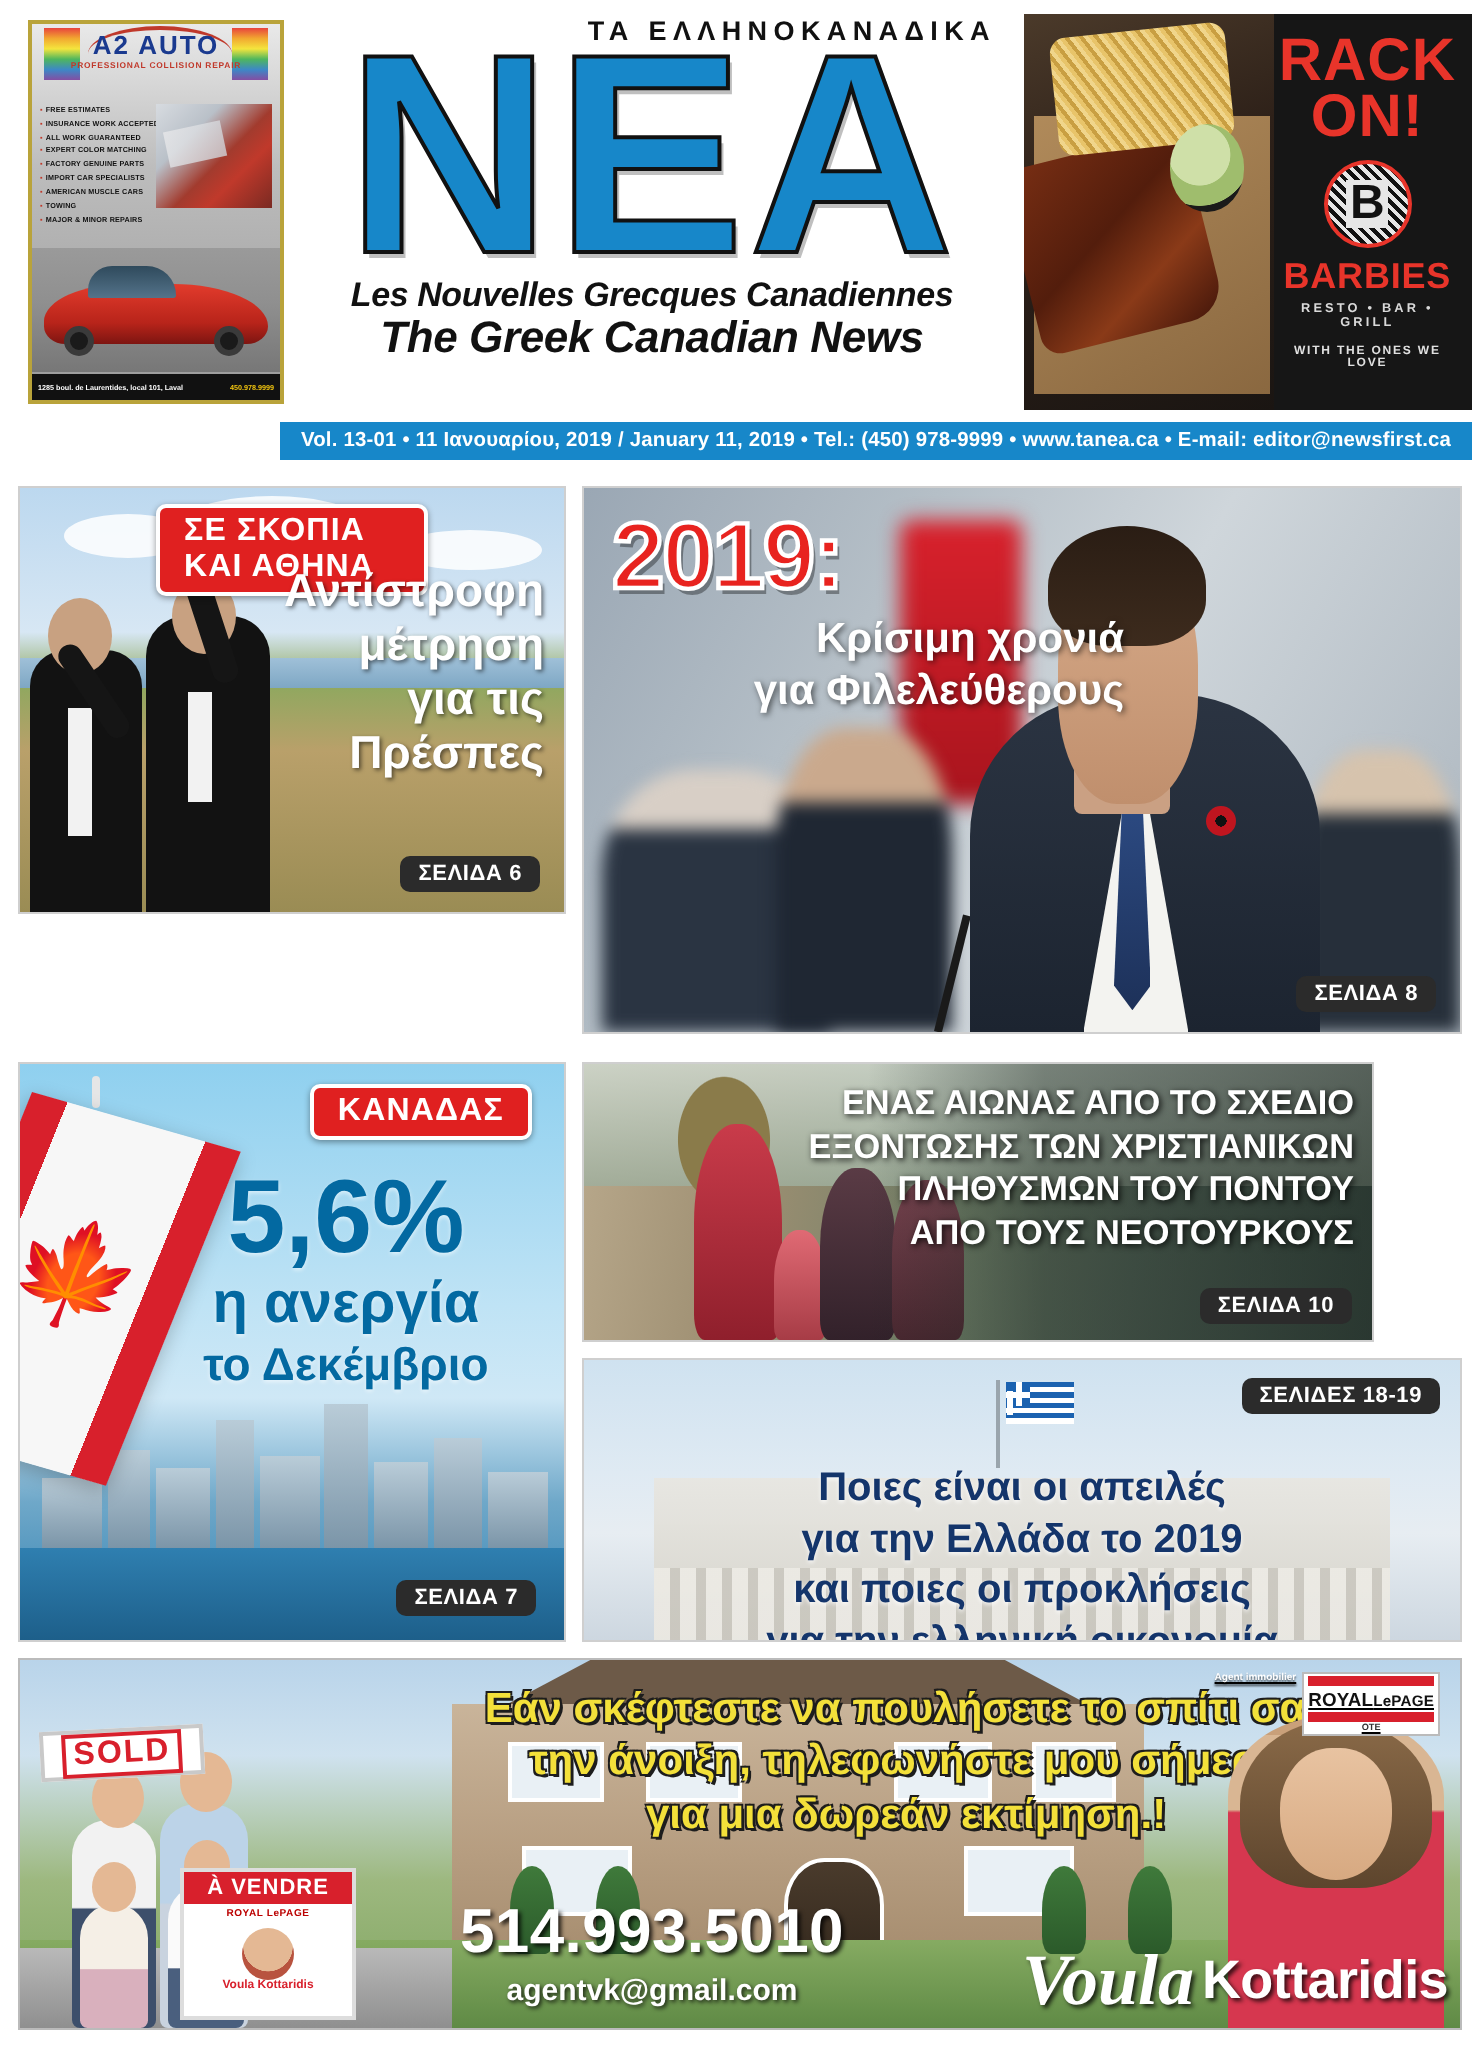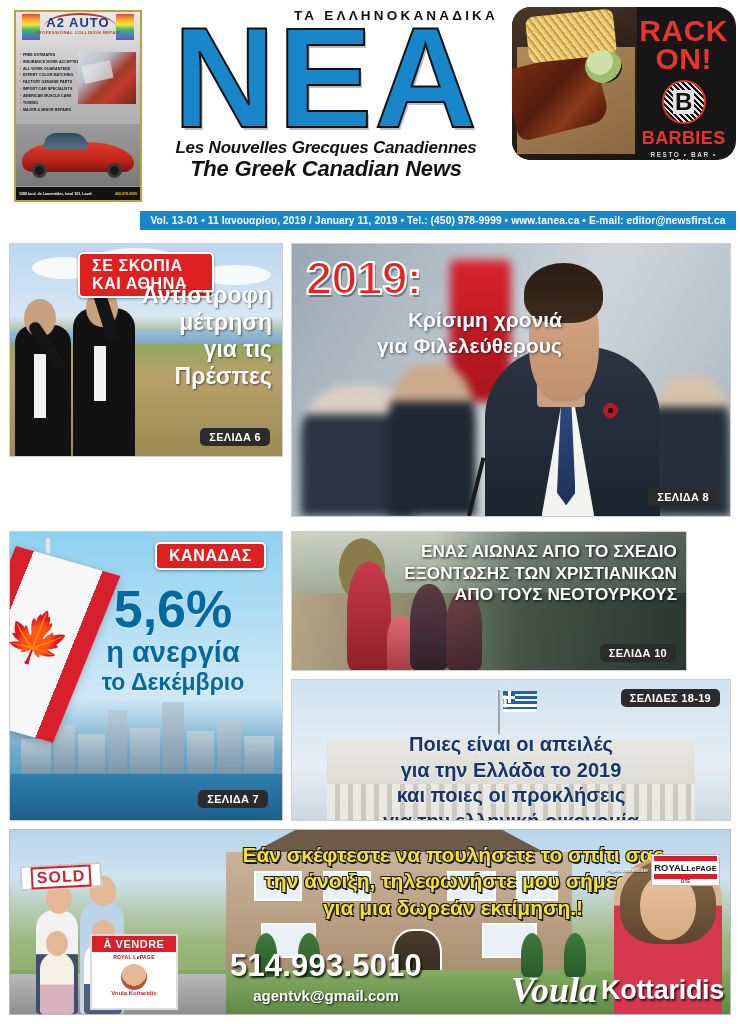--- a/index.html
+++ b/index.html
@@ -65,22 +65,22 @@
   .nea-block { position: absolute; left: 150px; top: 8px; width: 352px; text-align: center; }
   .nea-kicker { font-size: 13.5px; font-weight: bold; letter-spacing: 3.2px; color: #111;
     text-align: right; padding-right: 4px; margin-bottom: -6px; }
   .nea-big { font-size: 142px; font-weight: bold; color: #1787c9; line-height: .86;
     letter-spacing: 2px; -webkit-text-stroke: 2px #111; text-shadow: 2px 3px 0 rgba(0,0,0,.25); }
   .nea-fr, .nea-en { font-size: 17px; font-weight: bold; font-style: italic; color: #111;
     line-height: 1.08; letter-spacing: -.2px; }
   .nea-en { font-size: 22px; }
 
   
-  .barbies { position: absolute; left: 512px; top: 7px; width: 224px; height: 153px;
-    background: #161616; display: flex; overflow: hidden; border-radius: 19px; }
+  .barbies { position: absolute; left: 512px; top: 7px; width: 224px; height: 198px;
+    background: #161616; display: flex; overflow: hidden; }
   .bq-photo { width: 56%; height: 100%; position: relative;
     background: linear-gradient(160deg,#4b3a2a 0%,#2e2119 40%,#1a1512 100%); }
   .bq-fries { position:absolute; left:12%; top:4%; width:70%; height:30%;
     background: repeating-linear-gradient(58deg,#e8c46a 0 2px,#c99f42 2px 4px,#f0d58b 4px 6px);
     border-radius: 8px; transform: rotate(-6deg); }
   .bq-board { position:absolute; left:4%; top:26%; width:94%; height:70%;
     background: linear-gradient(150deg,#b08a5a,#8a6840); }
   .bq-ribs { position:absolute; left:-2%; top:34%; width:74%; height:48%;
     background: linear-gradient(145deg,#7a2f14 0%,#531d0c 45%,#8a3a18 70%,#42150a 100%);
     border-radius: 10px 16px 18px 10px; transform: rotate(-14deg); }
@@ -263,21 +263,21 @@
     text-shadow: 1.5px 1.5px 2px rgba(0,0,0,.8); }
   .re-email { position:absolute; left:176px; bottom: 10px; width: 280px; text-align:center;
     font-size: 15px; font-weight: bold; color:#fff; text-shadow: 1px 1px 2px rgba(0,0,0,.8); }
   .re-agent-photo { position:absolute; right: 8px; bottom: 0; width: 108px; height: 156px;
     background: linear-gradient(180deg, #c9a07a 0 6%, #d9b693 6% 30%, #d6374f 31% 100%);
     border-radius: 48% 48% 0 0 / 26% 26% 0 0; }
   .re-agent-hair { position:absolute; left:6px; top:2px; width:96px; height:84px;
     background: linear-gradient(180deg,#8a6a48,#5d452d); border-radius: 50% 50% 38% 38%; }
   .re-agent-face { position:absolute; left:26px; top:16px; width:56px; height:66px;
     background: linear-gradient(180deg,#e8c3a1,#d7a981); border-radius: 46% 46% 50% 50%; }
-  .re-rlp { position:absolute; right: 10px; top: 24px; display:flex; align-items:center; gap:3px; }
+  .re-rlp { position:absolute; right: 10px; top: 6px; display:flex; align-items:flex-start; gap:3px;text-decoration:underline; }
   .re-rlp-fr { font-size: 5px; font-weight:bold; color:#fff; line-height:1.25; text-align:right;
     text-shadow: 0 1px 1px rgba(0,0,0,.7); }
   .re-rlp-box { background:#fff; border:1px solid #bbb; padding:1px 2px; }
   .re-rlp-bar { height:5px; background:#d8202c; margin-bottom:1px; }
   .re-rlp-bar.b2 { margin: 1px 0 0; }
   .re-rlp-txt { font-size: 9.4px; font-weight: bold; color:#111; letter-spacing:.1px; }
   .re-rlp-txt .lp { font-size: 7.6px; }
   .re-rlp-ote { font-size: 4.6px; font-weight:bold; color:#333; text-align:center; }
   .re-signature { position:absolute; right: 6px; bottom: 8px; display:flex; align-items:flex-end; gap:4px; }
   .re-sig-first { font-family: "Liberation Serif", serif; font-style: italic; font-weight: bold;
@@ -447,20 +447,21 @@
       <div class="po-tree"></div>
       <div class="po-fig" style="left:14%;bottom:0;width:44px;height:78%;background:linear-gradient(180deg,#c93b4a,#8f1f2c);"></div>
       <div class="po-fig" style="left:24%;bottom:0;width:26px;height:40%;background:linear-gradient(180deg,#e06a74,#a73c46);"></div>
       <div class="po-fig" style="left:30%;bottom:0;width:38px;height:62%;background:linear-gradient(180deg,#5a3b45,#32212a);"></div>
       <div class="po-fig" style="left:39%;bottom:0;width:36px;height:58%;background:linear-gradient(180deg,#7a4450,#4a2730);"></div>
       <div class="po-overlay"></div>
     </div>
     <div class="po-title">
       <div>ΕΝΑΣ ΑΙΩΝΑΣ ΑΠΟ ΤΟ ΣΧΕΔΙΟ</div>
       <div>ΕΞΟΝΤΩΣΗΣ ΤΩΝ ΧΡΙΣΤΙΑΝΙΚΩΝ</div>
+      <div>ΠΛΗΘΥΣΜΩΝ ΤΟΥ ΠΟΝΤΟΥ</div>
       <div>ΑΠΟ ΤΟΥΣ ΝΕΟΤΟΥΡΚΟΥΣ</div>
     </div>
     <span class="badge-page">ΣΕΛΙΔΑ 10</span>
   </div>
 
   <div class="panel" id="p-greece">
     <div class="gr-bg">
       <div class="gr-building">
           <div class="gr-cols"></div>
         </div>

